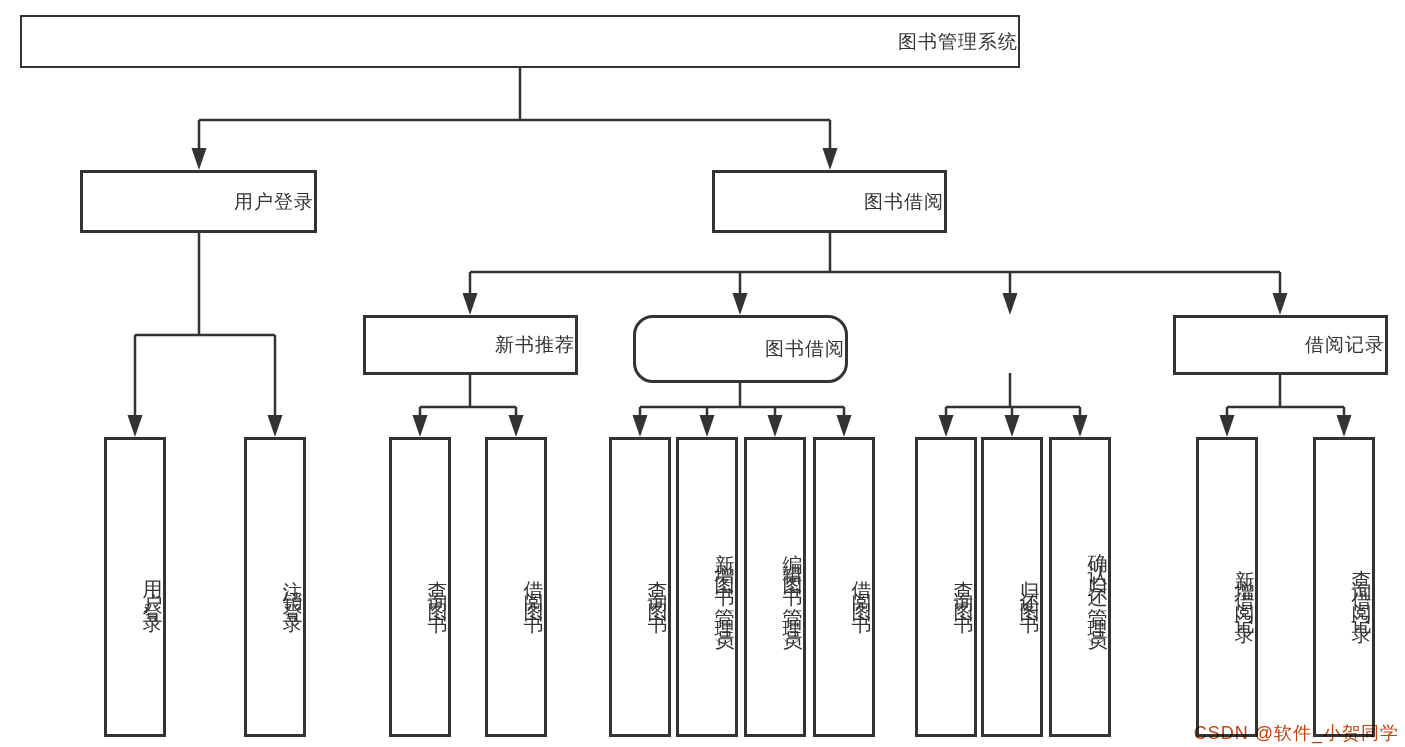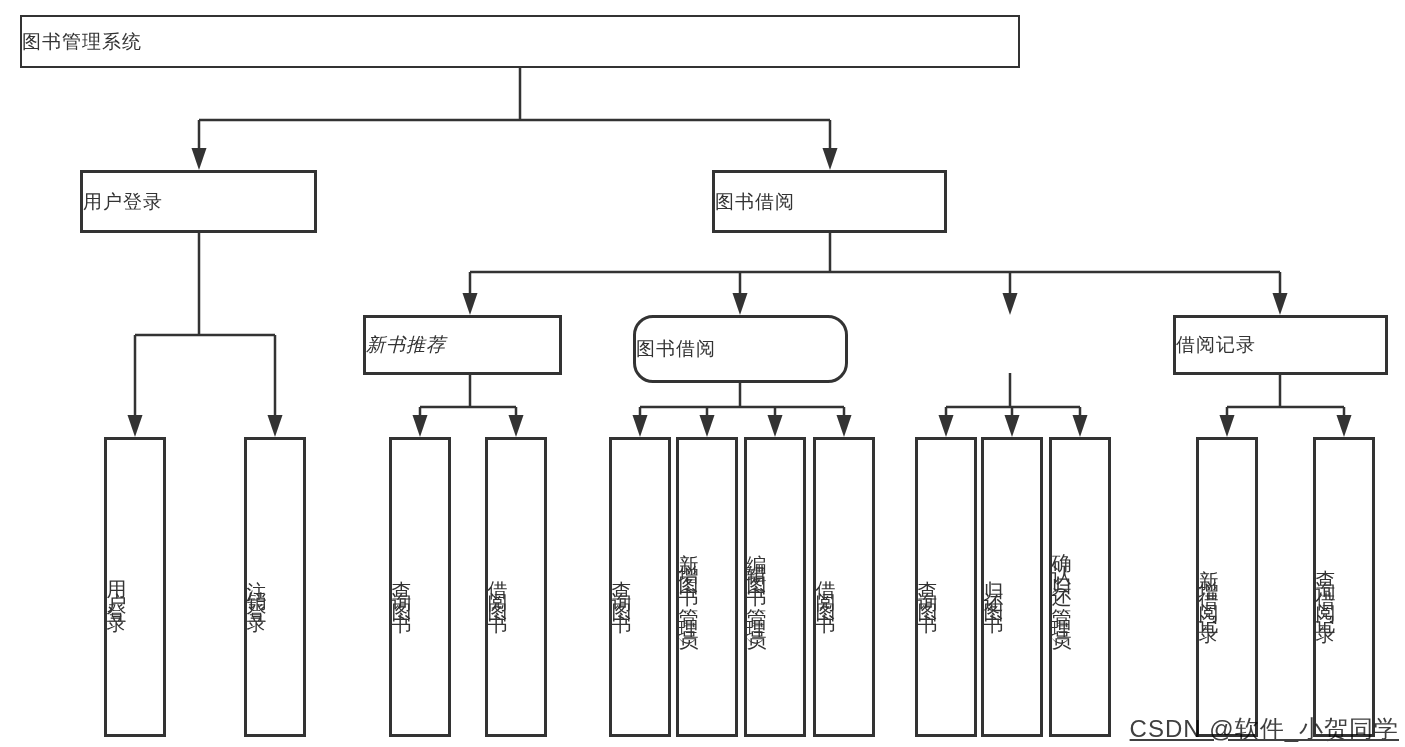--- a/index.html
+++ b/index.html
@@ -16,44 +16,43 @@
     left: 0; top: 0;
     z-index: 1;
   }
   .box {
     position: absolute;
     background: #ffffff;
     border: 3px solid #333333;
     box-sizing: border-box;
     display: flex;
     align-items: center;
-    justify-content: flex-start;
+    justify-content: flex-end;
     color: #333333;
     z-index: 2;
   }
   .box.root { border-width: 2px; }
   .box span { white-space: nowrap; }
   .hlabel { font-size: 19px; letter-spacing: 1px; }
   .leaf span {
     writing-mode: vertical-rl;
     text-orientation: mixed;
     font-size: 20px;
     letter-spacing: 11px;
     line-height: 1;
   }
   .watermark {
     position: absolute;
     right: 6px;
     bottom: 2px;
-    font-size: 24px;
-    color: #404040;
+    font-size: 18px;
+    color: #c2410c;
     letter-spacing: 1px;
     z-index: 3;
     mix-blend-mode: multiply;
-    text-decoration: underline;
   }
 </style>
 </head>
 <body>
 
 <div class="canvas">
 
   <svg class="connectors" width="1405" height="747" viewBox="0 0 1405 747">
     <g stroke="#333333" stroke-width="2.5" fill="none">
 
@@ -101,21 +100,21 @@
     <span class="hlabel">图书管理系统</span>
   </div>
 
   <div class="box" style="left:80px; top:170px; width:237px; height:63px;">
     <span class="hlabel">用户登录</span>
   </div>
   <div class="box" style="left:712px; top:170px; width:235px; height:63px;">
     <span class="hlabel">图书借阅</span>
   </div>
 
-  <div class="box" style="left:363px; top:315px; width:199px; height:60px;font-style:italic;">
+  <div class="box" style="left:363px; top:315px; width:215px; height:60px;">
     <span class="hlabel">新书推荐</span>
   </div>
   <div class="box" style="left:633px; top:315px; width:215px; height:68px;border-radius:20px;">
     <span class="hlabel">图书借阅</span>
   </div>
   <div class="box" style="left:1173px; top:315px; width:215px; height:60px;">
     <span class="hlabel">借阅记录</span>
   </div>
 
   <div class="box leaf" style="left:104px; top:437px; width:62px; height:300px;">

